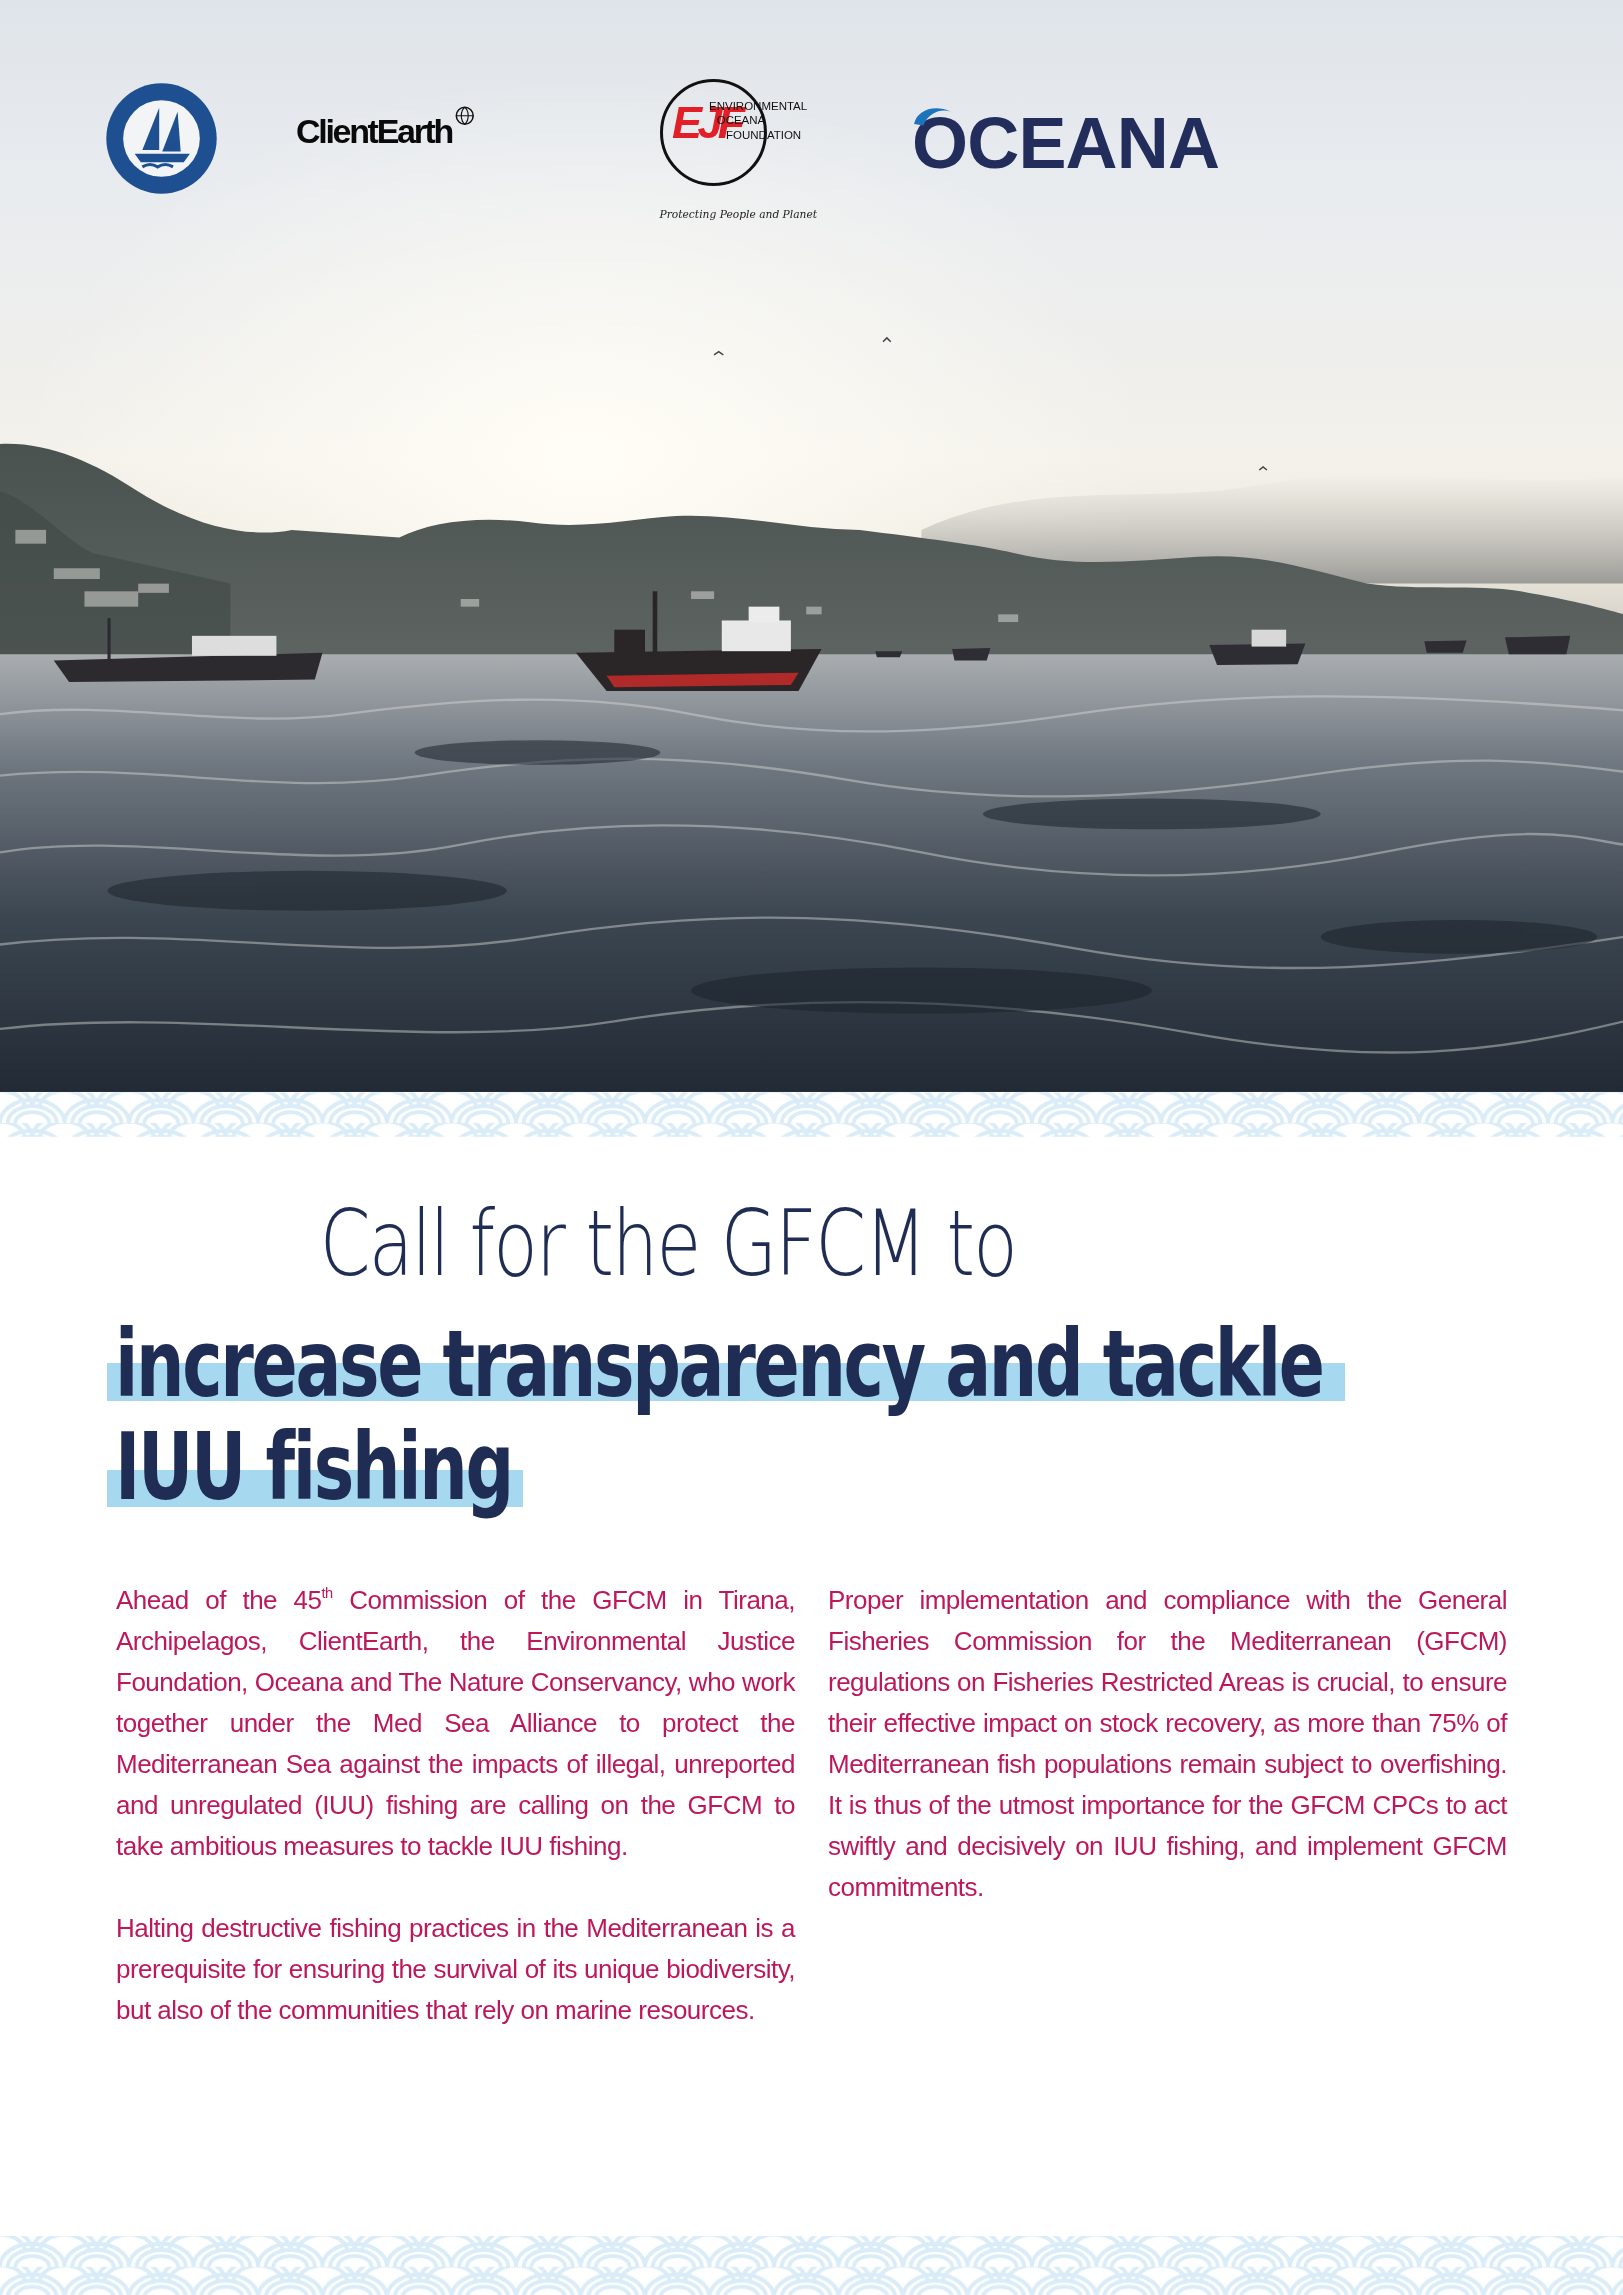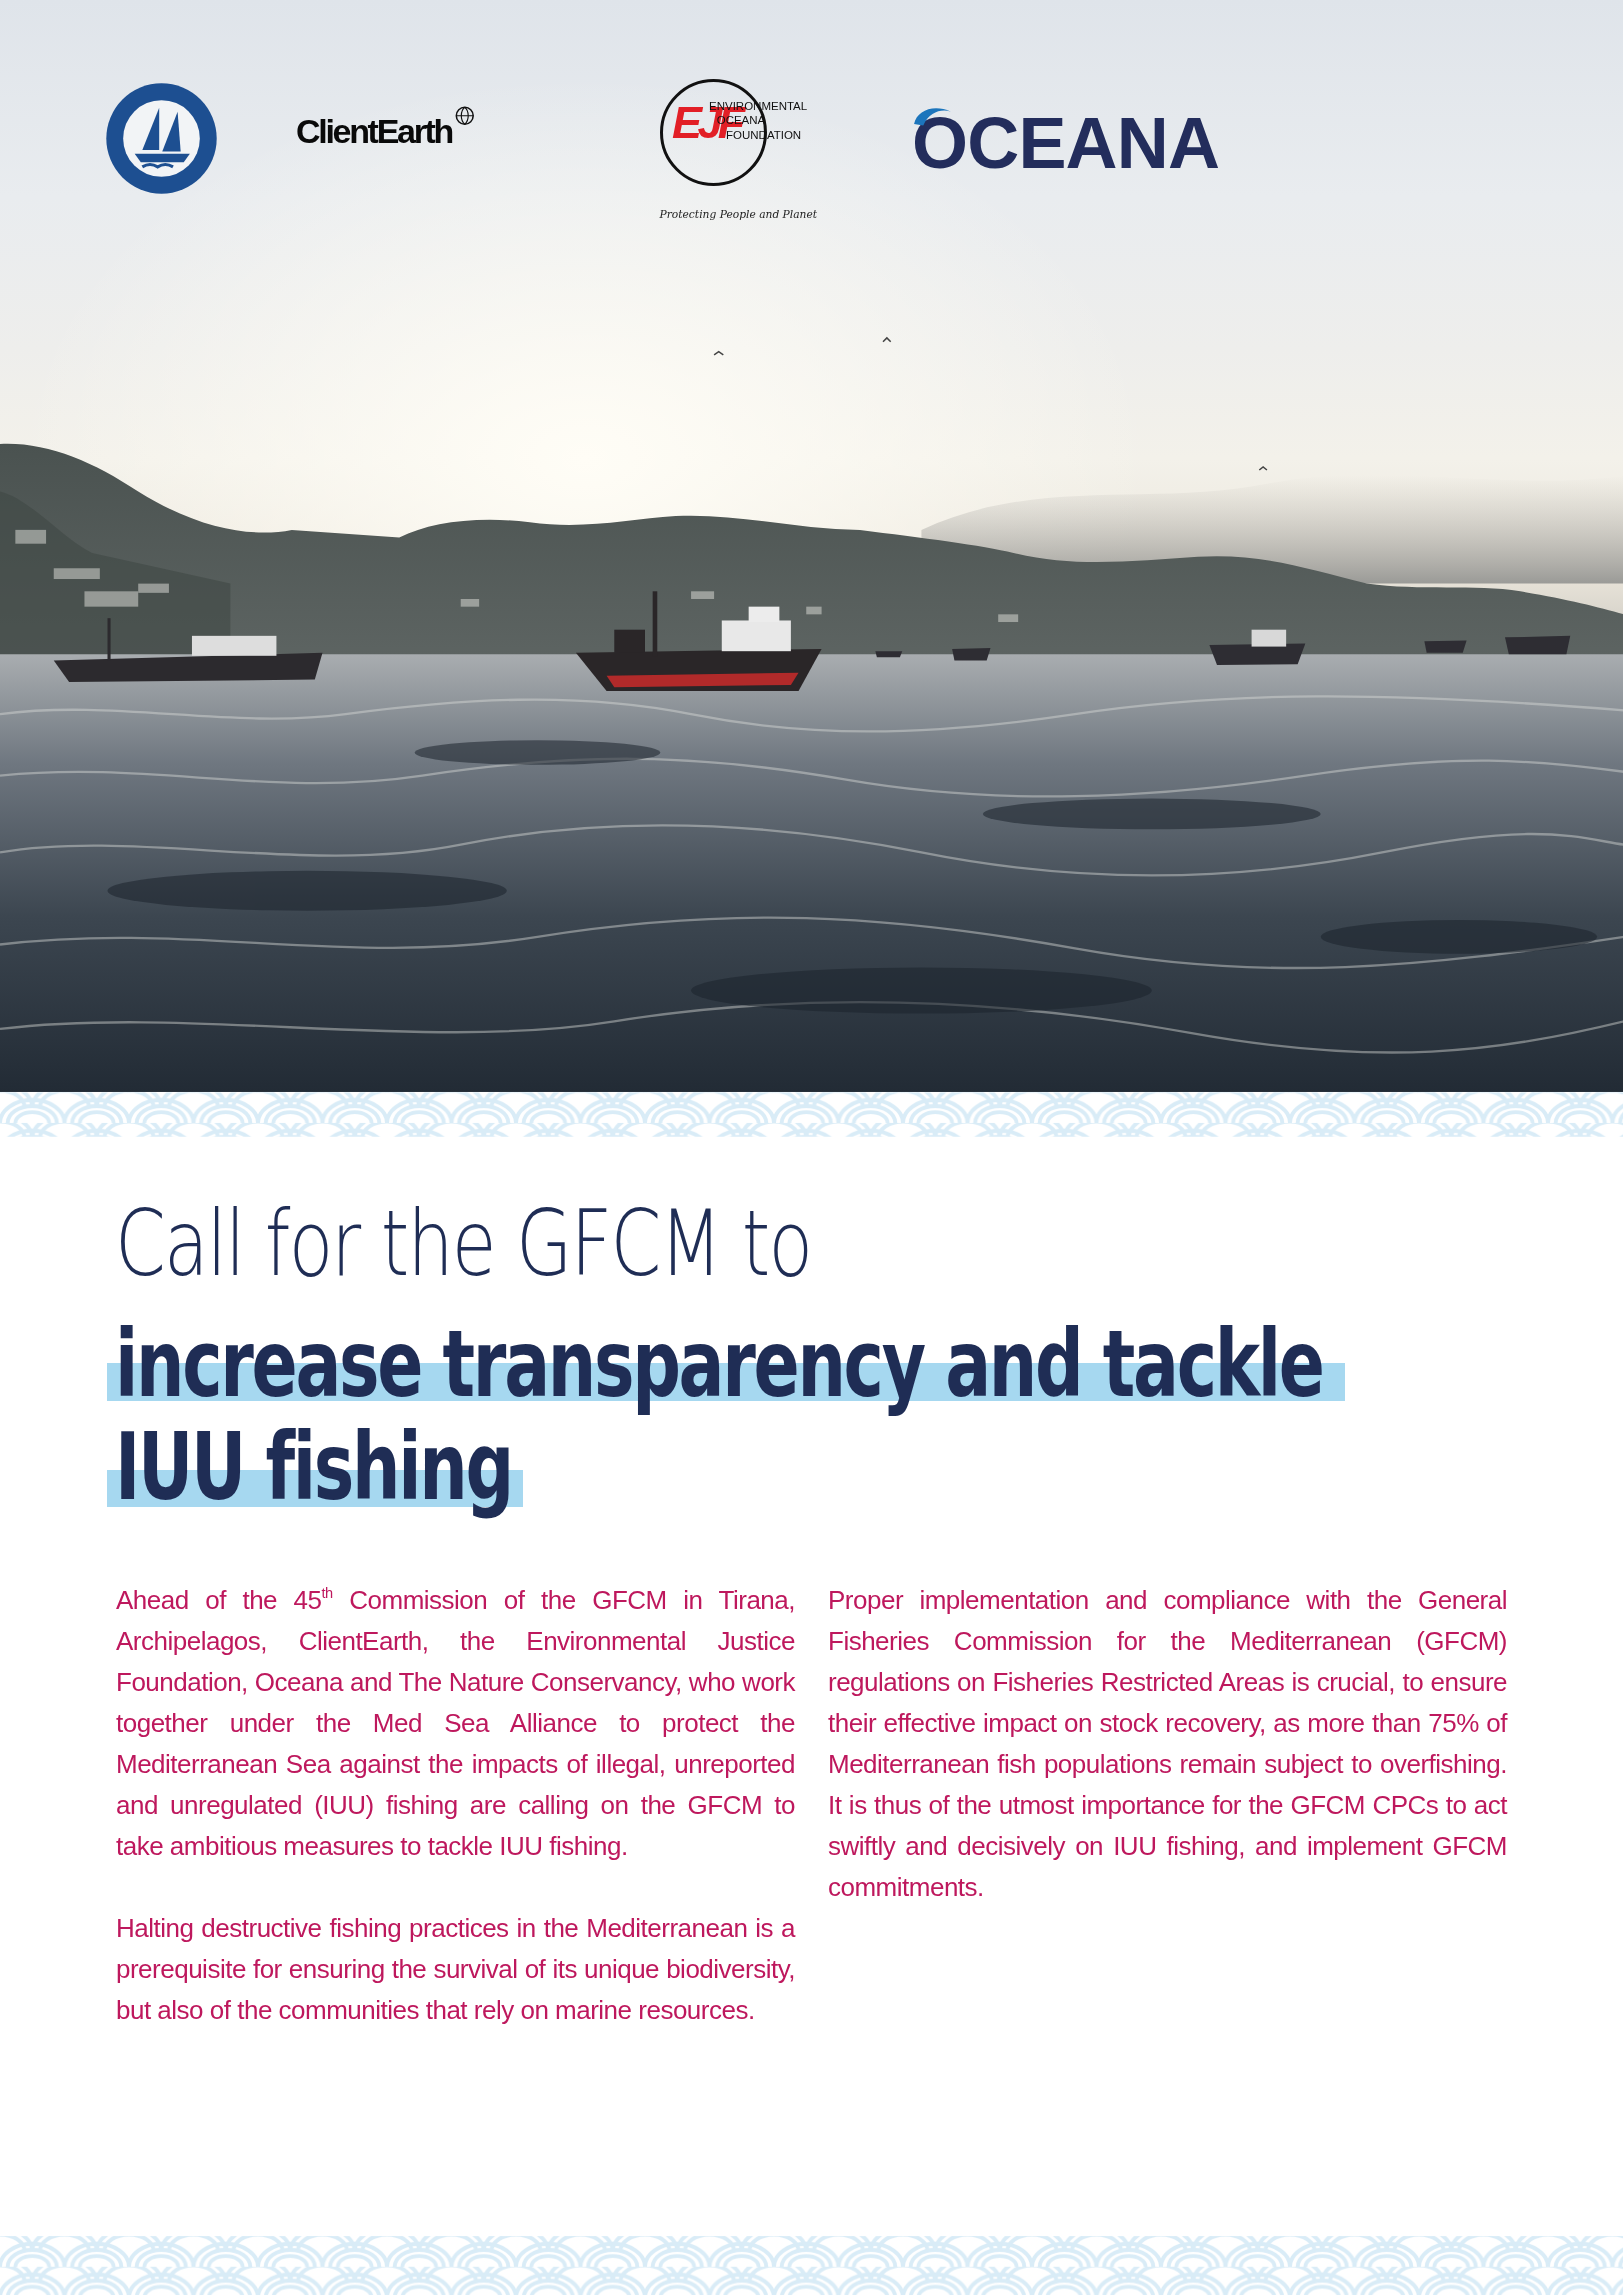--- a/index.html
+++ b/index.html
@@ -66,21 +66,21 @@
     .tnc-globe { position: absolute; left: 206px; top: 0; width: 74px; height: 81px; }
 
     
     .waves {
       position: absolute; left: 0; width: 1624px; overflow: hidden;
     }
     .waves-top { top: 1092px; height: 45px; }
     .waves-bottom { top: 2236px; height: 60px; }
 
     
-    .title { position: absolute; left: 115px; top: 1198px; width: 1382px; color: #1f2d55; }
+    .title { position: absolute; left: 115px; top: 1198px; width: 1382px; color: #1f2d55; text-align: center; }
     .title-line1 {
       font-family: "DejaVu Sans", sans-serif; font-weight: 300; font-size: 91px; line-height: 1;
       letter-spacing: -2.3px; transform: scaleX(0.80); transform-origin: left top; white-space: nowrap;
       font-stretch: condensed;
     }
     .title-bold {
       font-family: "DejaVu Sans", sans-serif; font-weight: 700; font-size: 92px; line-height: 1;
       letter-spacing: -3.1px; transform: scaleX(0.74); transform-origin: left top; white-space: nowrap;
       position: relative;
     }

